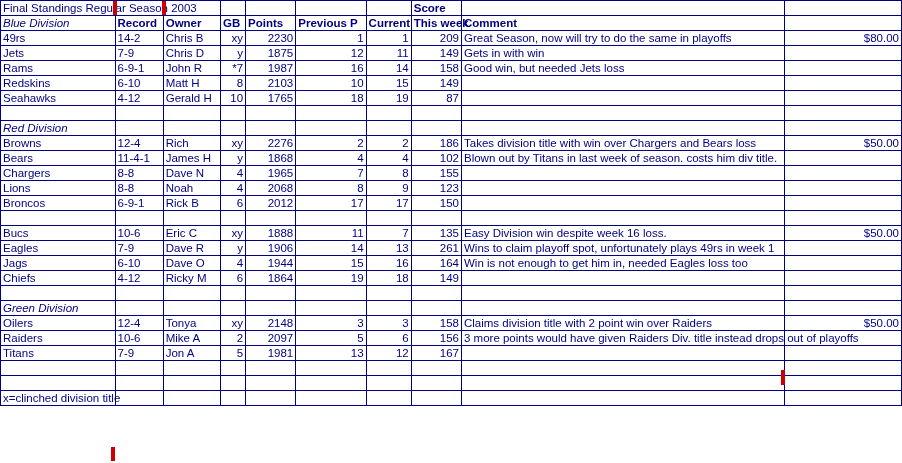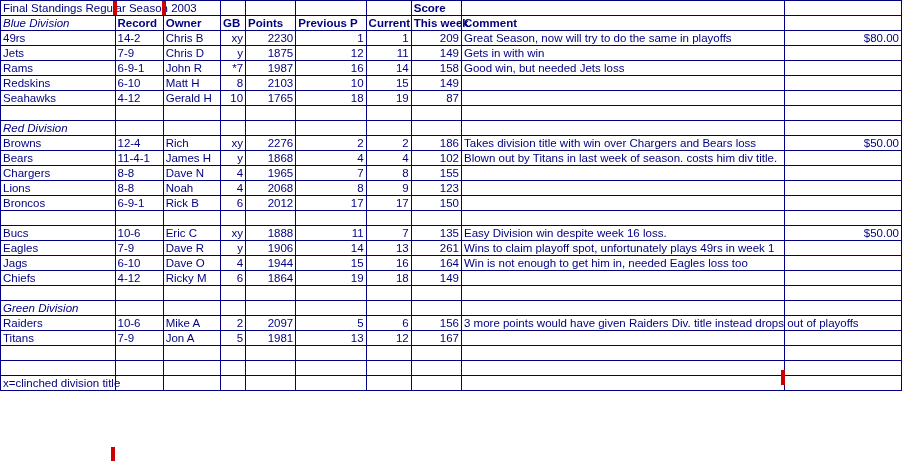--- a/index.html
+++ b/index.html
@@ -369,20 +369,34 @@
           <td></td>
           <td></td>
           <td></td>
           <td></td>
           <td></td>
           <td></td>
           <td></td>
           <td></td>
         </tr>
         <tr>
+          <td class="lft">Oilers</td>
+          <td class="lft">12-4</td>
+          <td class="lft">Tonya</td>
+          <td class="num">xy</td>
+          <td class="num">2148</td>
+          <td class="num">3</td>
+          <td class="num">3</td>
+          <td class="num">158</td>
+          <td class="lft overflow-cell">
+            <span class="ovt">Claims division title with 2 point win over Raiders</span>
+          </td>
+          <td class="num">$50.00</td>
+        </tr>
+        <tr>
           <td class="lft">Raiders</td>
           <td class="lft">10-6</td>
           <td class="lft">Mike A</td>
           <td class="num">2</td>
           <td class="num">2097</td>
           <td class="num">5</td>
           <td class="num">6</td>
           <td class="num">156</td>
           <td class="lft overflow-cell">
             <span class="ovt">3 more points would have given Raiders Div. title instead drops out of playoffs</span>

